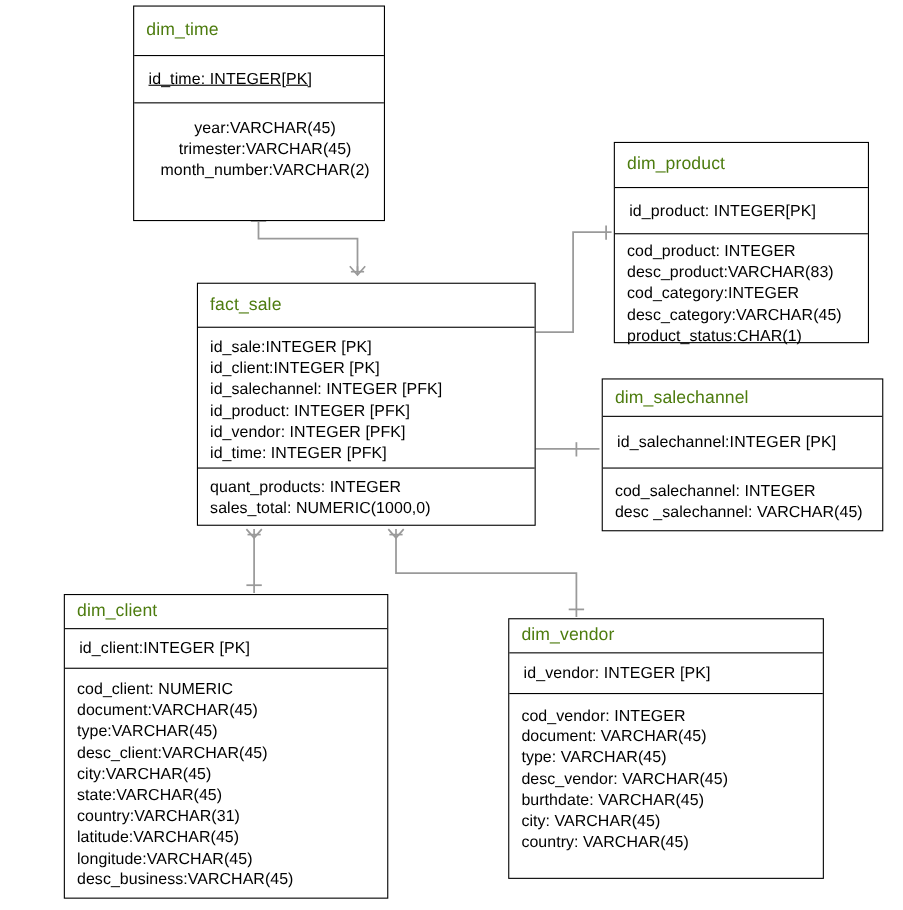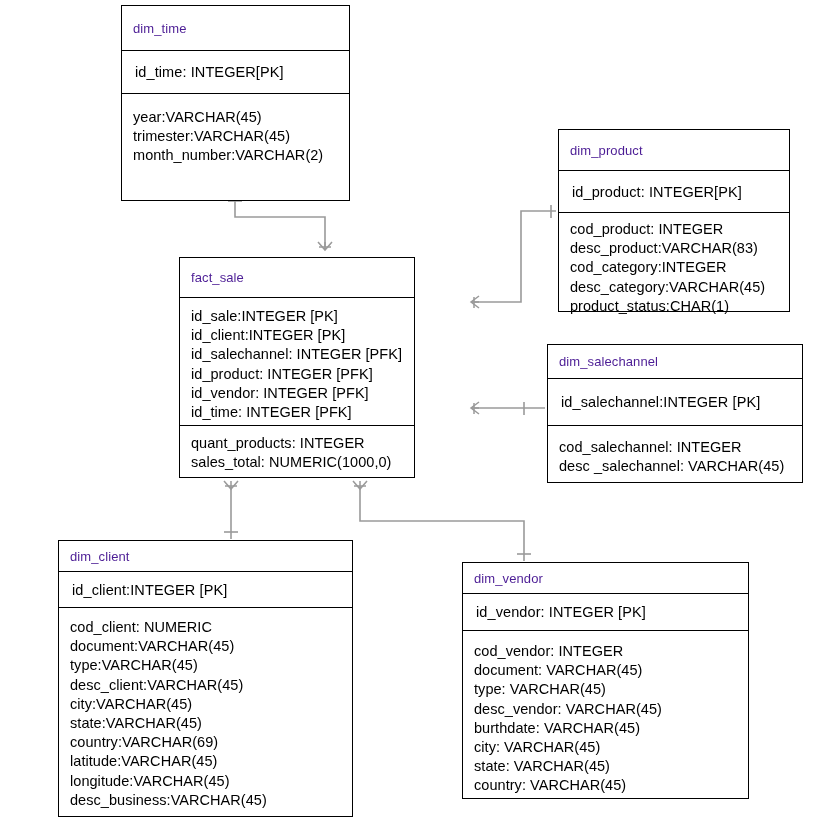--- a/index.html
+++ b/index.html
@@ -20,43 +20,43 @@
     background:#ffffff;
     border:1.4px solid #000000;
     z-index:5;
   }
   .ent-title{
     box-sizing:border-box;
     border-bottom:1.4px solid #000000;
     display:flex;
     align-items:center;
     padding-left:11px;
-    font-size:13px;
-    color:#4c1d95;
+    font-size:16px;
+    color:#4d7c0f;
     letter-spacing:0.1px;
   }
   .ent-pk{
     box-sizing:border-box;
     border-bottom:1.4px solid #000000;
     display:flex;
     align-items:center;
     padding-left:13px;
     font-size:14.5px;
     color:#000;
     letter-spacing:0.1px;
   }
   .ent-body{
     box-sizing:border-box;
     padding:9px 0 6px 11px;
     font-size:14.5px;
     line-height:19.2px;
     color:#000;
     letter-spacing:0.05px;
   }
-  .ent-body.padtop{ padding-top:14px; }
+  .ent-body.padtop{ padding-top:14px;text-align:center; }
   .attr{ white-space:pre; }
   svg.links{
     position:absolute;
     left:0; top:0;
     width:821px;
     height:827px;
     z-index:1;
     overflow:visible;
   }
   svg.links path, svg.links line{
@@ -112,41 +112,41 @@
     <g>
       <path d="M 360,488 L 360,521 L 524,521 L 524,561"></path>
       <line class="tick" x1="517" y1="554" x2="531" y2="554"></line>
       <path class="foot" d="M 353,481 L 360,489 L 367,481 M 360,489 L 360,481"></path>
       <path class="foot" d="M 354,486 L 366,486"></path>
     </g>
   </svg>
 
   <div class="entity" style="left:121px; top:5px; width:229px; height:196px;">
     <div class="ent-title" style="height:45px;">dim_time</div>
-    <div class="ent-pk" style="height:43px;">id_time: INTEGER[PK]</div>
+    <div class="ent-pk" style="height:43px;text-decoration:underline;">id_time: INTEGER[PK]</div>
     <div class="ent-body padtop">
       <div class="attr">year:VARCHAR(45)</div>
       <div class="attr">trimester:VARCHAR(45)</div>
       <div class="attr">month_number:VARCHAR(2)</div>
     </div>
   </div>
 
   <div class="entity" style="left:558px; top:129px; width:232px; height:183px;">
     <div class="ent-title" style="height:41px;">dim_product</div>
     <div class="ent-pk" style="height:42px;">id_product: INTEGER[PK]</div>
     <div class="ent-body" style="padding-top:7px;">
       <div class="attr">cod_product: INTEGER</div>
       <div class="attr">desc_product:VARCHAR(83)</div>
       <div class="attr">cod_category:INTEGER</div>
       <div class="attr">desc_category:VARCHAR(45)</div>
       <div class="attr">product_status:CHAR(1)</div>
     </div>
   </div>
 
-  <div class="entity" style="left:179px; top:257px; width:236px; height:221px;">
+  <div class="entity" style="left:179px; top:257px; width:308px; height:221px;">
     <div class="ent-title" style="height:40px;">fact_sale</div>
     <div class="ent-body" style="height:128px; border-bottom:1.4px solid #000; padding-top:9px;">
       <div class="attr">id_sale:INTEGER [PK]</div>
       <div class="attr">id_client:INTEGER [PK]</div>
       <div class="attr">id_salechannel: INTEGER [PFK]</div>
       <div class="attr">id_product: INTEGER [PFK]</div>
       <div class="attr">id_vendor: INTEGER [PFK]</div>
       <div class="attr">id_time: INTEGER [PFK]</div>
     </div>
     <div class="ent-body" style="padding-top:8px;">
@@ -167,35 +167,34 @@
   <div class="entity" style="left:58px; top:540px; width:295px; height:277px;">
     <div class="ent-title" style="height:31px;">dim_client</div>
     <div class="ent-pk" style="height:36px;">id_client:INTEGER [PK]</div>
     <div class="ent-body" style="padding-top:10px;">
       <div class="attr">cod_client: NUMERIC</div>
       <div class="attr">document:VARCHAR(45)</div>
       <div class="attr">type:VARCHAR(45)</div>
       <div class="attr">desc_client:VARCHAR(45)</div>
       <div class="attr">city:VARCHAR(45)</div>
       <div class="attr">state:VARCHAR(45)</div>
-      <div class="attr">country:VARCHAR(69)</div>
+      <div class="attr">country:VARCHAR(31)</div>
       <div class="attr">latitude:VARCHAR(45)</div>
       <div class="attr">longitude:VARCHAR(45)</div>
       <div class="attr">desc_business:VARCHAR(45)</div>
     </div>
   </div>
 
   <div class="entity" style="left:462px; top:562px; width:287px; height:237px;">
     <div class="ent-title" style="height:31px;">dim_vendor</div>
     <div class="ent-pk" style="height:37px;">id_vendor: INTEGER [PK]</div>
     <div class="ent-body" style="padding-top:11px;">
       <div class="attr">cod_vendor: INTEGER</div>
       <div class="attr">document: VARCHAR(45)</div>
       <div class="attr">type: VARCHAR(45)</div>
       <div class="attr">desc_vendor: VARCHAR(45)</div>
       <div class="attr">burthdate: VARCHAR(45)</div>
       <div class="attr">city: VARCHAR(45)</div>
-      <div class="attr">state: VARCHAR(45)</div>
       <div class="attr">country: VARCHAR(45)</div>
     </div>
   </div>
 
 </div>
 
 </body></html>

